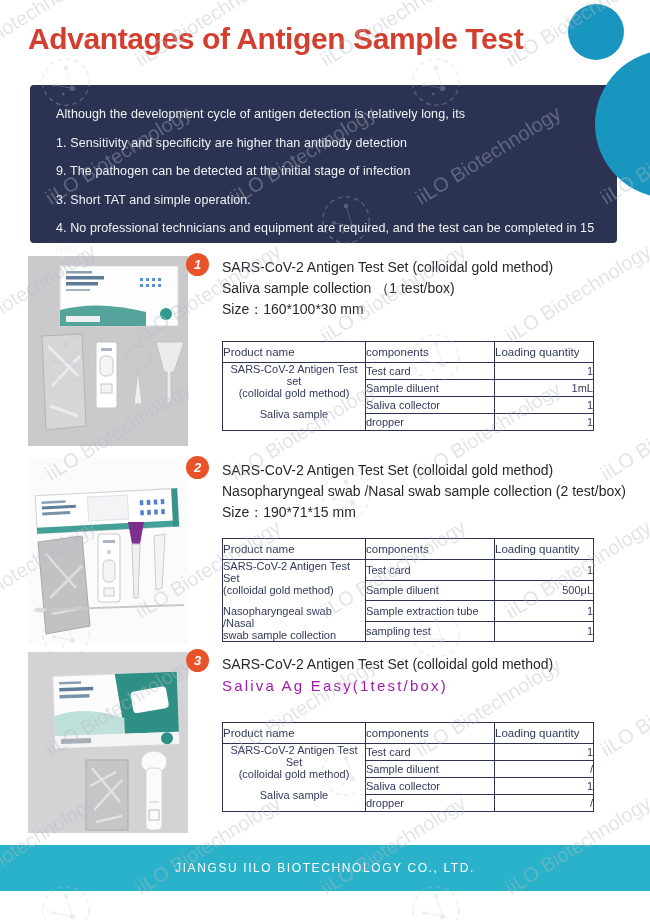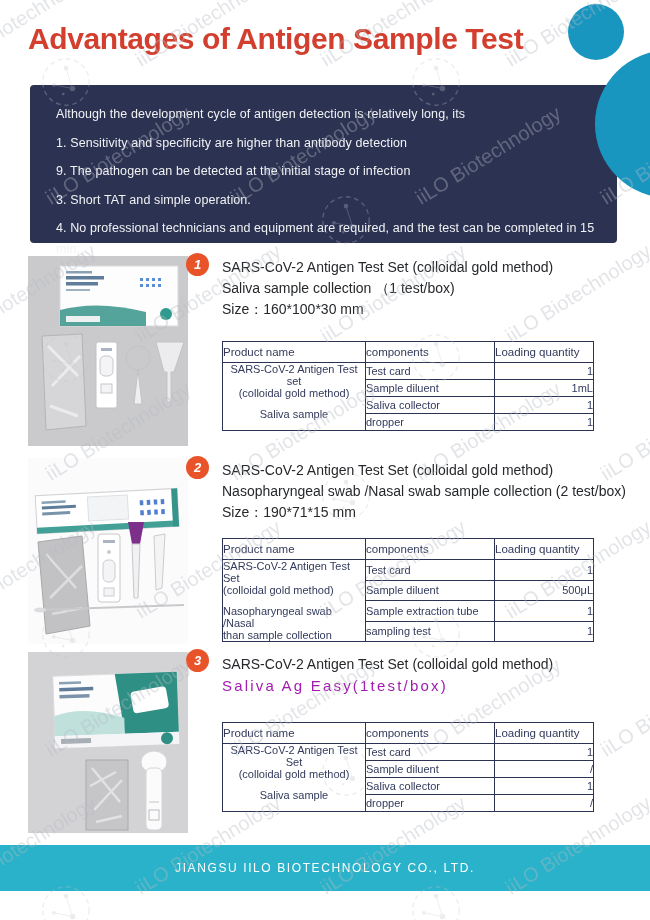--- a/index.html
+++ b/index.html
@@ -212,21 +212,21 @@
           <tr>
         <th>Product name</th>
         <th>components</th>
         <th>Loading quantity</th>
       </tr>
       <tr>
         <td class="pname pn-left" rowspan="4">
           <div>SARS-CoV-2 Antigen Test Set</div>
           <div>(colloidal gold method)</div>
           <div class="pn-bottom">Nasopharyngeal swab /Nasal</div>
-          <div>than sample collection</div>
+          <div>swab sample collection</div>
         </td>
         <td class="comp">Test card</td>
         <td class="qty">1</td>
       </tr>
       <tr>
         <td class="comp">Sample diluent</td>
         <td class="qty">500μL</td>
       </tr>
       <tr>
         <td class="comp">Sample extraction tube</td>

